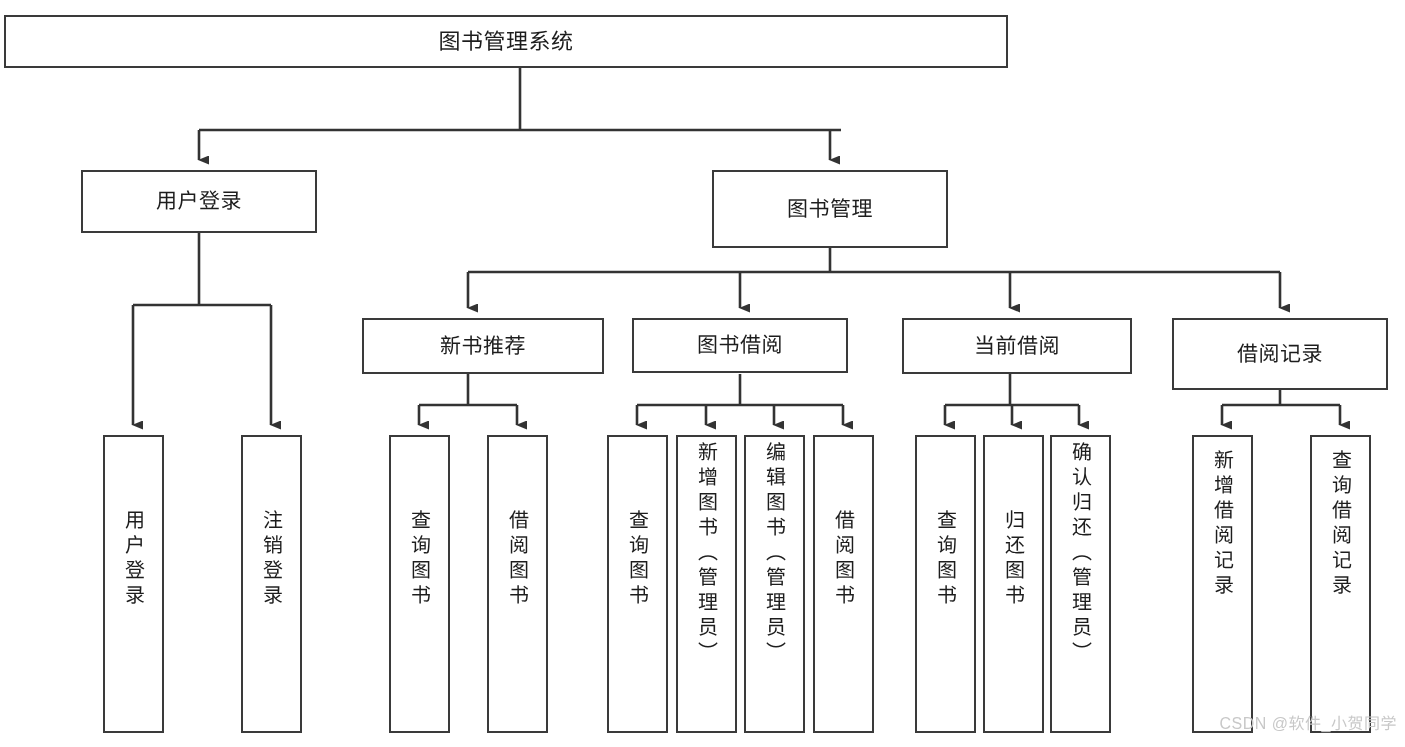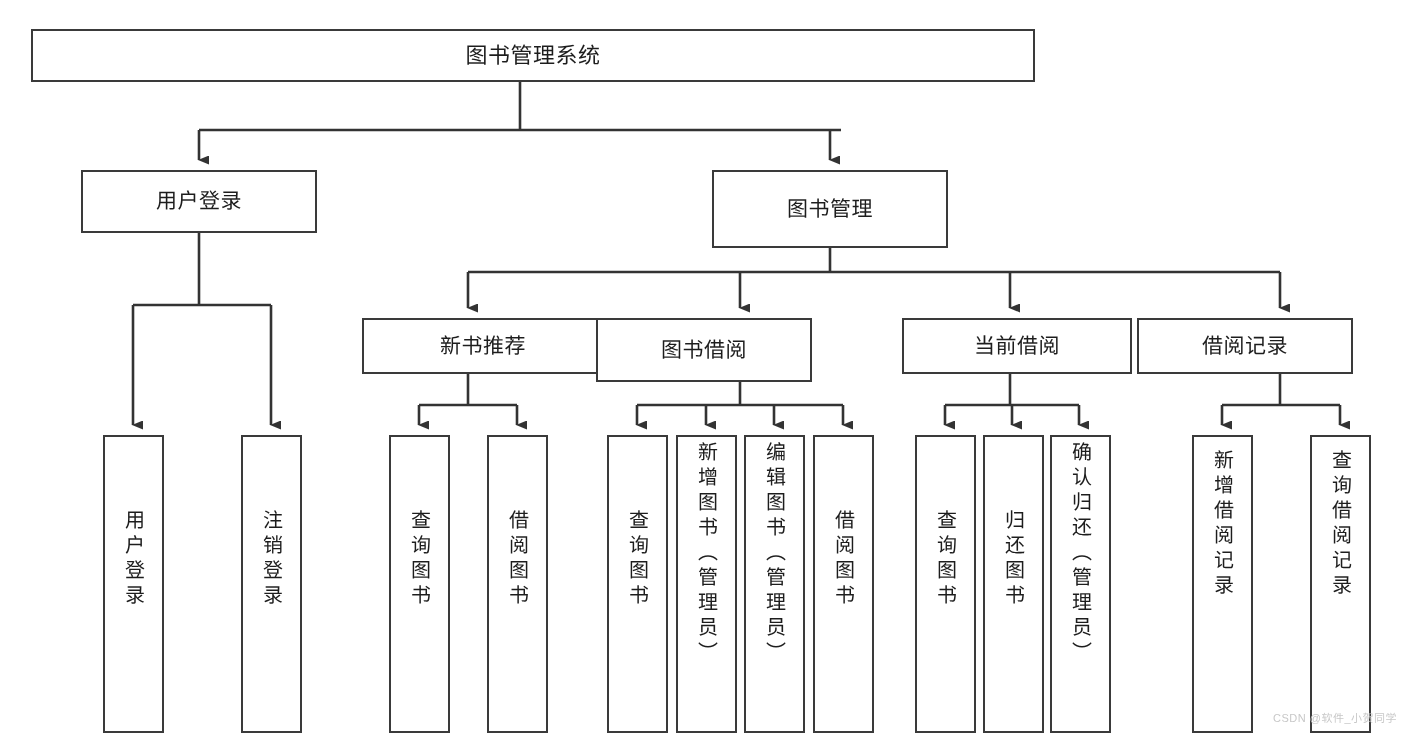--- a/index.html
+++ b/index.html
@@ -69,22 +69,22 @@
   }
   .node.vert.tall .node-label {
     margin-top: 12px;
   }
   .node.vert.full .node-label {
     margin-top: 4px;
   }
   #watermark {
     position: absolute;
     right: 8px;
-    bottom: 22px;
-    font-size: 11px;
+    bottom: 13px;
+    font-size: 16px;
     color: #c8c8c8;
     letter-spacing: 0.5px;
     white-space: nowrap;
     user-select: none;
   }
 </style>
 </head>
 <body>
 
 <div id="diagram-root">
@@ -132,45 +132,45 @@
       <path d="M1012,405 L1012,425" marker-end="url(#arrowhead)"></path>
       <path d="M1079,405 L1079,425" marker-end="url(#arrowhead)"></path>
 
       <path d="M1280,374 L1280,405"></path>
       <path d="M1222,405 L1340,405"></path>
       <path d="M1222,405 L1222,425" marker-end="url(#arrowhead)"></path>
       <path d="M1340,405 L1340,425" marker-end="url(#arrowhead)"></path>
     </g>
   </svg>
 
-  <div class="node horiz root" style="left:31px; top:15px; width:1004px; height:53px;margin-top:14px;">
+  <div class="node horiz root" style="left:4px; top:15px; width:1004px; height:53px;">
     <span class="node-label">图书管理系统</span>
   </div>
 
   <div class="node horiz" style="left:81px; top:170px; width:236px; height:63px;">
     <span class="node-label">用户登录</span>
   </div>
 
   <div class="node horiz" style="left:712px; top:170px; width:236px; height:78px;align-items:center;">
     <span class="node-label">图书管理</span>
   </div>
 
   <div class="node horiz" style="left:362px; top:318px; width:242px; height:56px;">
     <span class="node-label">新书推荐</span>
   </div>
 
-  <div class="node horiz" style="left:596px; top:318px; width:216px; height:64px;">
+  <div class="node horiz" style="left:632px; top:318px; width:216px; height:55px;">
     <span class="node-label">图书借阅</span>
   </div>
 
   <div class="node horiz" style="left:902px; top:318px; width:230px; height:56px;">
     <span class="node-label">当前借阅</span>
   </div>
 
-  <div class="node horiz" style="left:1137px; top:318px; width:216px; height:56px;">
+  <div class="node horiz" style="left:1172px; top:318px; width:216px; height:72px;">
     <span class="node-label">借阅记录</span>
   </div>
 
   <div class="node vert short" style="left:103px; top:435px; width:61px; height:298px;">
     <span class="node-label">用户登录</span>
   </div>
 
   <div class="node vert short" style="left:241px; top:435px; width:61px; height:298px;">
     <span class="node-label">注销登录</span>
   </div>

